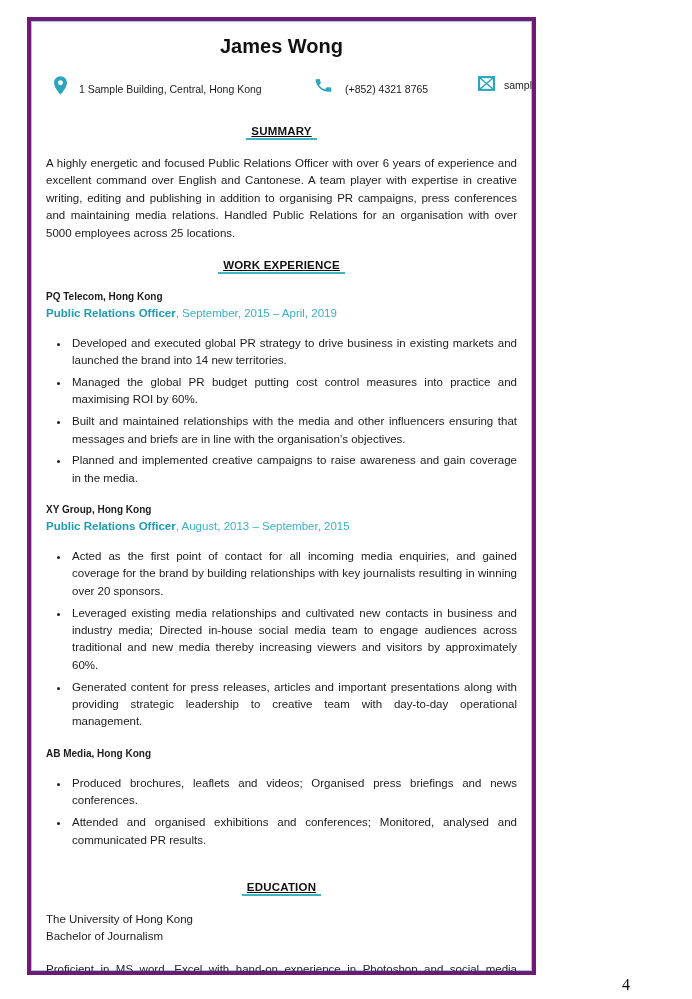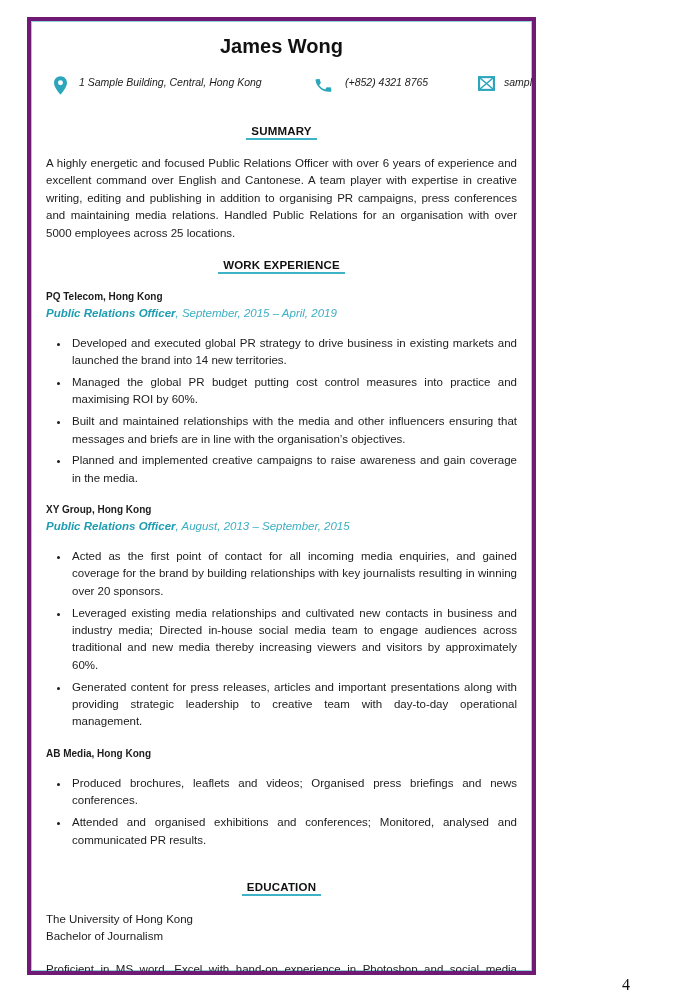--- a/index.html
+++ b/index.html
@@ -37,38 +37,38 @@
   .contact-row {
     position: relative;
     height: 42px;
     margin-top: 12px;
     font-size: 10.5px;
   }
   .contact {
     position: absolute;
     top: 6px;
     display: flex;
-    align-items: flex-start;
-    font-style: italic;
+    align-items: flex-end;
   }
   .contact .icon { flex: 0 0 auto; line-height: 0; }
   .contact .ctext { margin-left: 12px; white-space: nowrap; }
   .c-address { left: 8px; }
   .c-phone   { left: 268px; }
   .c-email   { left: 432px; }
   .c-email .ctext { margin-left: 9px; }
 
   .section-head {
     text-align: center;
   }
   .section-head span {
     display: inline-block;
     font-size: 11.5px;
     font-weight: bold;
     color: #111111;
+    text-decoration: underline;
     border-bottom: 2px solid #3fb3c6;
     padding: 0 5px 1px 5px;
     letter-spacing: 0.2px;
   }
   .sh-summary   { margin-top: 9px; }
   .sh-work      { margin-top: 13px; }
   .sh-education { margin-top: 28px; }
   .sh-software  { margin-top: 15px; }
   .sh-languages { margin-top: 16px; }
 
@@ -80,21 +80,20 @@
   }
   .job { margin-top: 15px; }
   .company {
     font-size: 10px;
     font-weight: bold;
     line-height: 16px;
   }
   .jobtitle-line {
     font-size: 11.5px;
     line-height: 16.5px;
-    font-style: italic;
   }
   .jobtitle-line .jt {
     font-weight: bold;
     color: #1d9cb2;
   }
   .jobtitle-line .jd {
     color: #3bafc4;
   }
   ul.bullets {
     margin: 13px 0 0 0;

